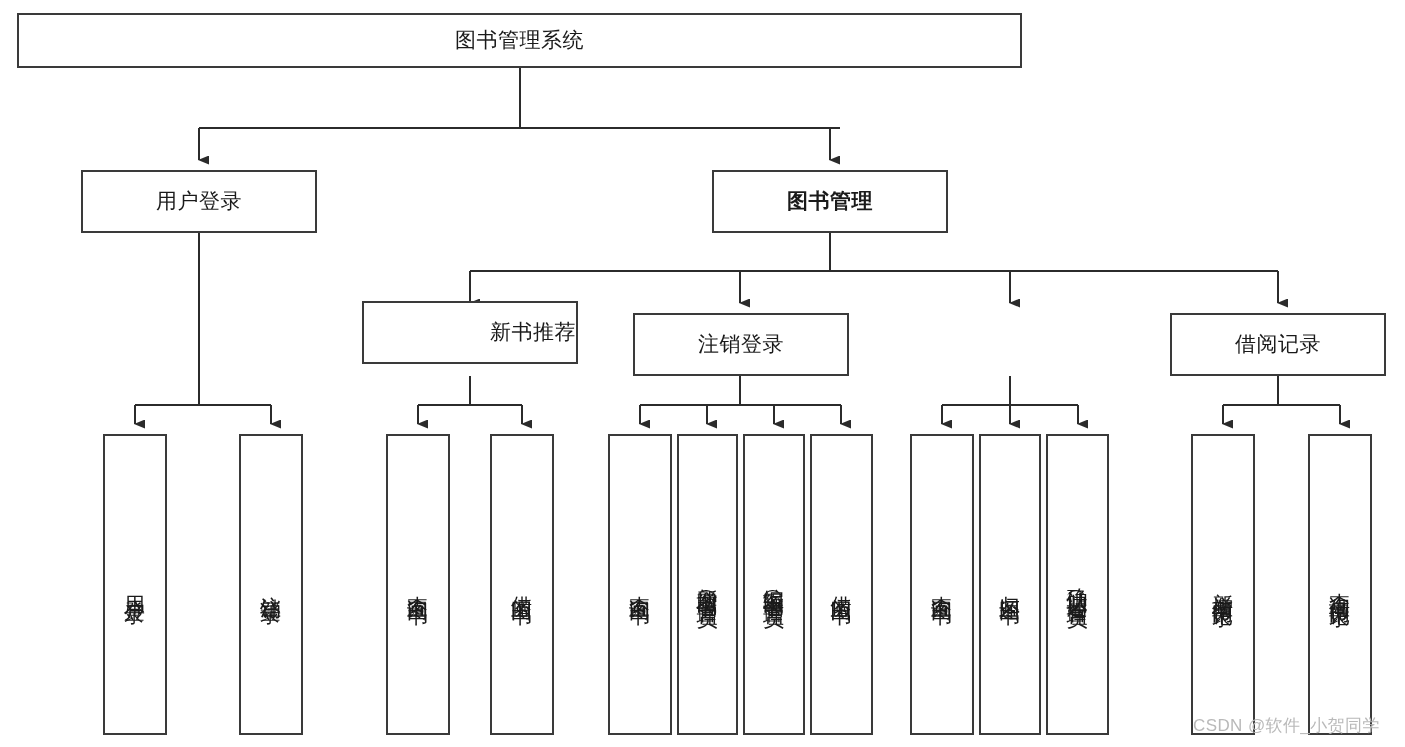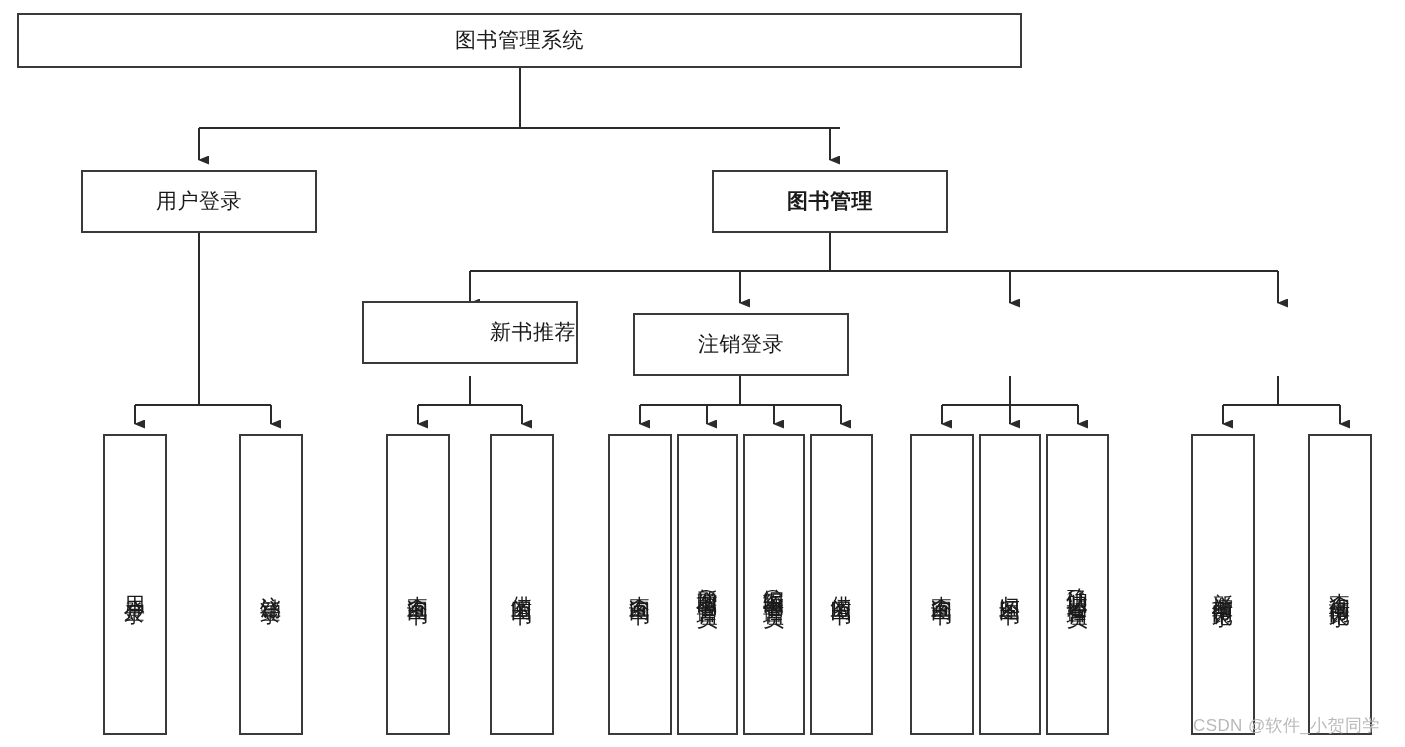--- a/index.html
+++ b/index.html
@@ -132,20 +132,23 @@
   <div class="node horizontal" style="left:712px; top:170px; width:236px; height:63px;font-weight:bold;">
     <span class="node-label">图书管理</span>
   </div>
 
   <div class="node horizontal" style="left:362px; top:301px; width:216px; height:63px;justify-content:flex-end;">
     <span class="node-label">新书推荐</span>
   </div>
   <div class="node horizontal" style="left:633px; top:313px; width:216px; height:63px;">
     <span class="node-label">注销登录</span>
   </div>
+  <div class="node horizontal" style="left:1170px; top:313px; width:216px; height:63px;">
+    <span class="node-label">借阅记录</span>
+  </div>
 
   <div class="node vertical" style="left:103px; top:434px; width:64px; height:301px;">
     <span class="node-label">用户登录</span>
   </div>
   <div class="node vertical" style="left:239px; top:434px; width:64px; height:301px;">
     <span class="node-label">注销登录</span>
   </div>
 
   <div class="node vertical" style="left:386px; top:434px; width:64px; height:301px;">
     <span class="node-label">查询图书</span>

